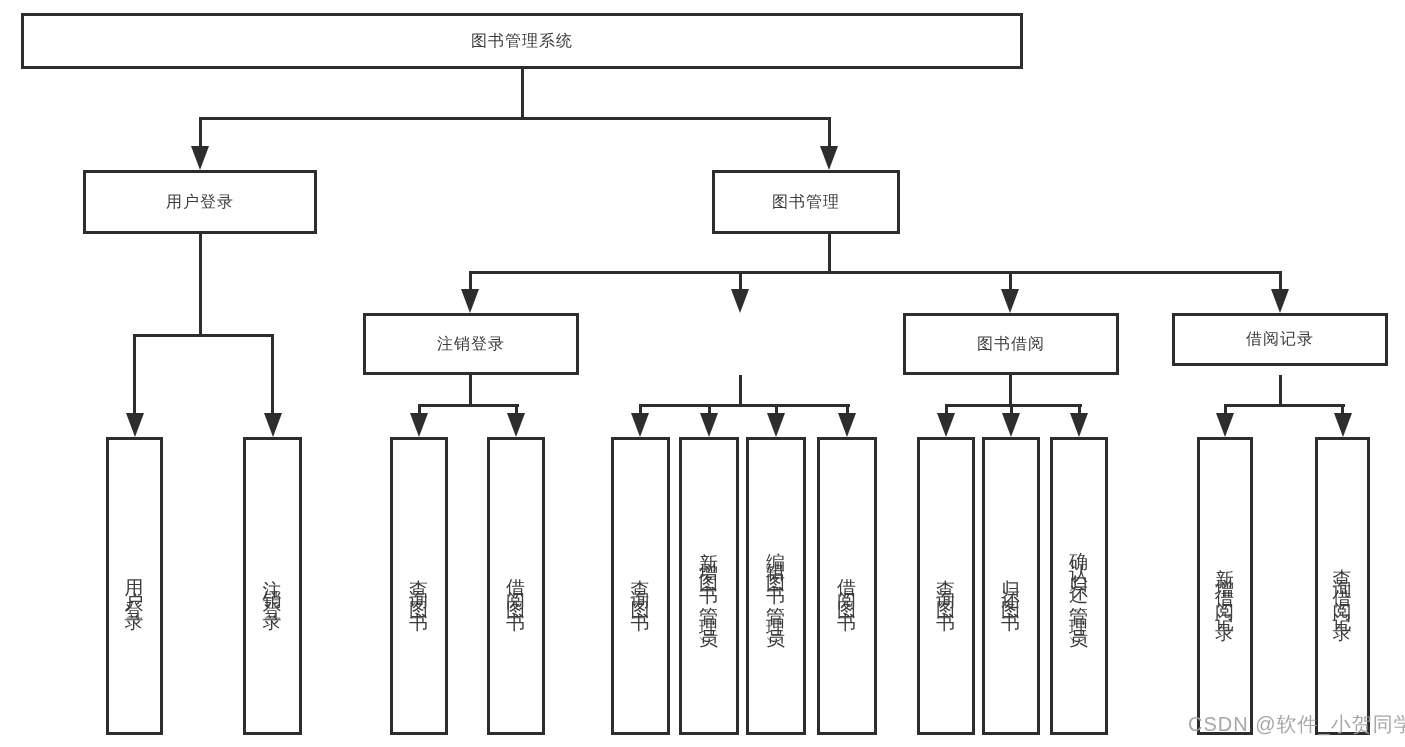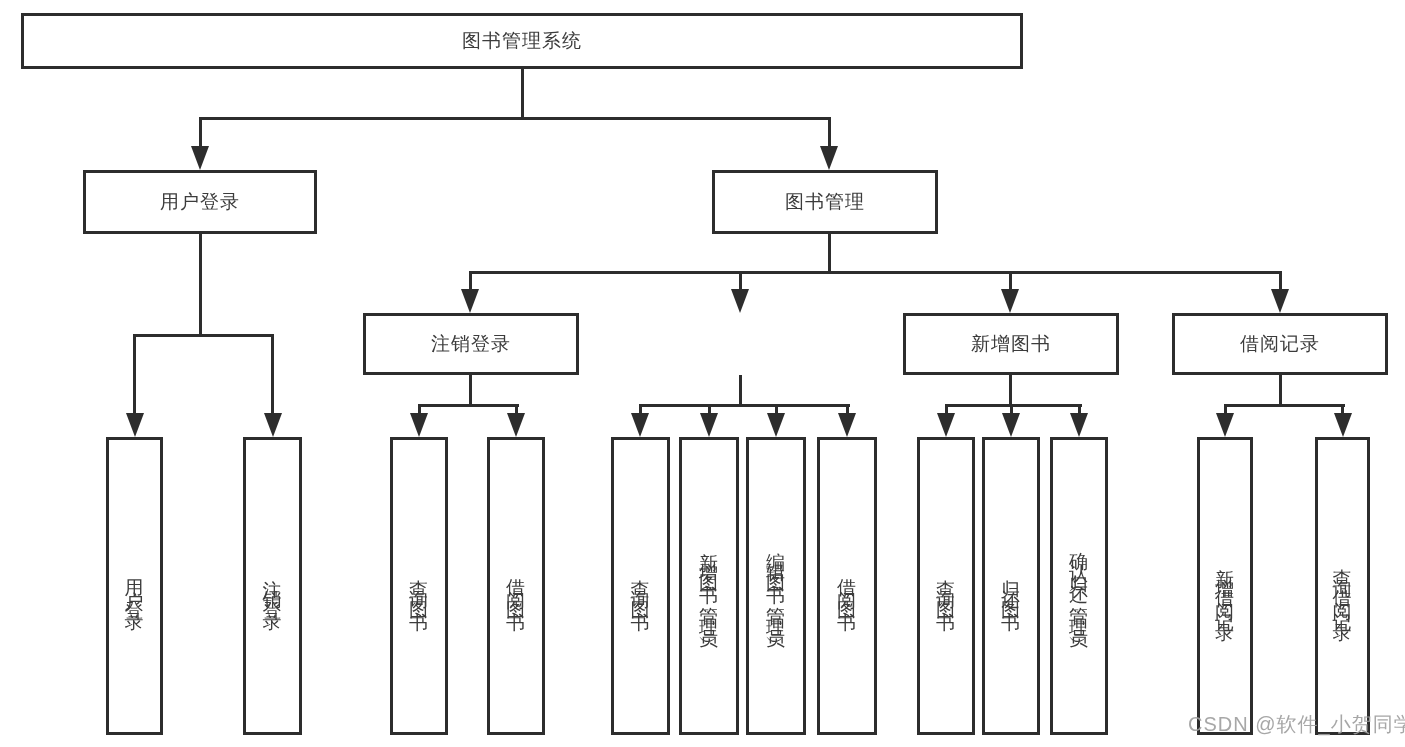--- a/index.html
+++ b/index.html
@@ -4,21 +4,21 @@
 <style>
   html,body{margin:0;padding:0;background:#ffffff;}
   .canvas{
     position:relative;width:1405px;height:747px;background:#ffffff;overflow:hidden;
     font-family:"Liberation Sans","DejaVu Sans",sans-serif;
   }
   .box{
     position:absolute;background:#ffffff;border:3px solid #2d2d2d;box-sizing:border-box;
     display:flex;align-items:center;justify-content:center;color:#3c3c3c;
   }
-  .h-box{font-size:19px;letter-spacing:1px;white-space:nowrap;}
+  .h-box{font-size:16px;letter-spacing:1px;white-space:nowrap;}
   .v-box span{
     writing-mode:vertical-lr;text-orientation:mixed;
     font-size:19px;letter-spacing:11px;line-height:1;
   }
   .line{position:absolute;background:#2d2d2d;}
   .arrow{
     position:absolute;width:0;height:0;
     border-left:9px solid transparent;border-right:9px solid transparent;
     border-top:24px solid #2d2d2d;
   }
@@ -39,21 +39,21 @@
   <div class="line" style="left:520.5px;top:69px;width:3px;height:48px;"></div>
   <div class="line" style="left:198.5px;top:117px;width:632px;height:3px;"></div>
   <div class="line" style="left:198.5px;top:117px;width:3px;height:32px;"></div>
   <div class="arrow" style="left:191px;top:146px;"></div>
   <div class="line" style="left:827.5px;top:117px;width:3px;height:32px;"></div>
   <div class="arrow" style="left:820px;top:146px;"></div>
 
   <div class="box h-box" style="left:83px;top:170px;width:234px;height:64px;">
     <span>用户登录</span>
   </div>
-  <div class="box h-box" style="left:712px;top:170px;width:226px;height:64px;">
+  <div class="box h-box" style="left:712px;top:170px;width:188px;height:64px;">
     <span>图书管理</span>
   </div>
 
   <div class="line" style="left:198.5px;top:234px;width:3px;height:103px;"></div>
   <div class="line" style="left:133px;top:334px;width:141px;height:3px;"></div>
   <div class="line" style="left:133px;top:334px;width:3px;height:84px;"></div>
   <div class="arrow" style="left:125.5px;top:413px;"></div>
   <div class="line" style="left:271px;top:334px;width:3px;height:84px;"></div>
   <div class="arrow" style="left:263.5px;top:413px;"></div>
 
@@ -65,23 +65,23 @@
   <div class="arrow" style="left:731px;top:289px;"></div>
   <div class="line" style="left:1008.5px;top:271px;width:3px;height:21px;"></div>
   <div class="arrow" style="left:1001px;top:289px;"></div>
   <div class="line" style="left:1278.5px;top:271px;width:3px;height:21px;"></div>
   <div class="arrow" style="left:1271px;top:289px;"></div>
 
   <div class="box h-box" style="left:363px;top:313px;width:216px;height:62px;">
     <span>注销登录</span>
   </div>
   <div class="box h-box" style="left:903px;top:313px;width:216px;height:62px;">
-    <span>新增图书</span>
+    <span>图书借阅</span>
   </div>
-  <div class="box h-box" style="left:1172px;top:313px;width:216px;height:62px;text-align:center;">
+  <div class="box h-box" style="left:1172px;top:313px;width:216px;height:53px;text-align:center;">
     <span>借阅记录</span>
   </div>
 
   <div class="line" style="left:468.5px;top:375px;width:3px;height:32px;"></div>
   <div class="line" style="left:417.5px;top:404px;width:101px;height:3px;"></div>
   <div class="line" style="left:417.5px;top:404px;width:3px;height:12px;"></div>
   <div class="arrow" style="left:410px;top:413px;"></div>
   <div class="line" style="left:514.5px;top:404px;width:3px;height:12px;"></div>
   <div class="arrow" style="left:507px;top:413px;"></div>
 

